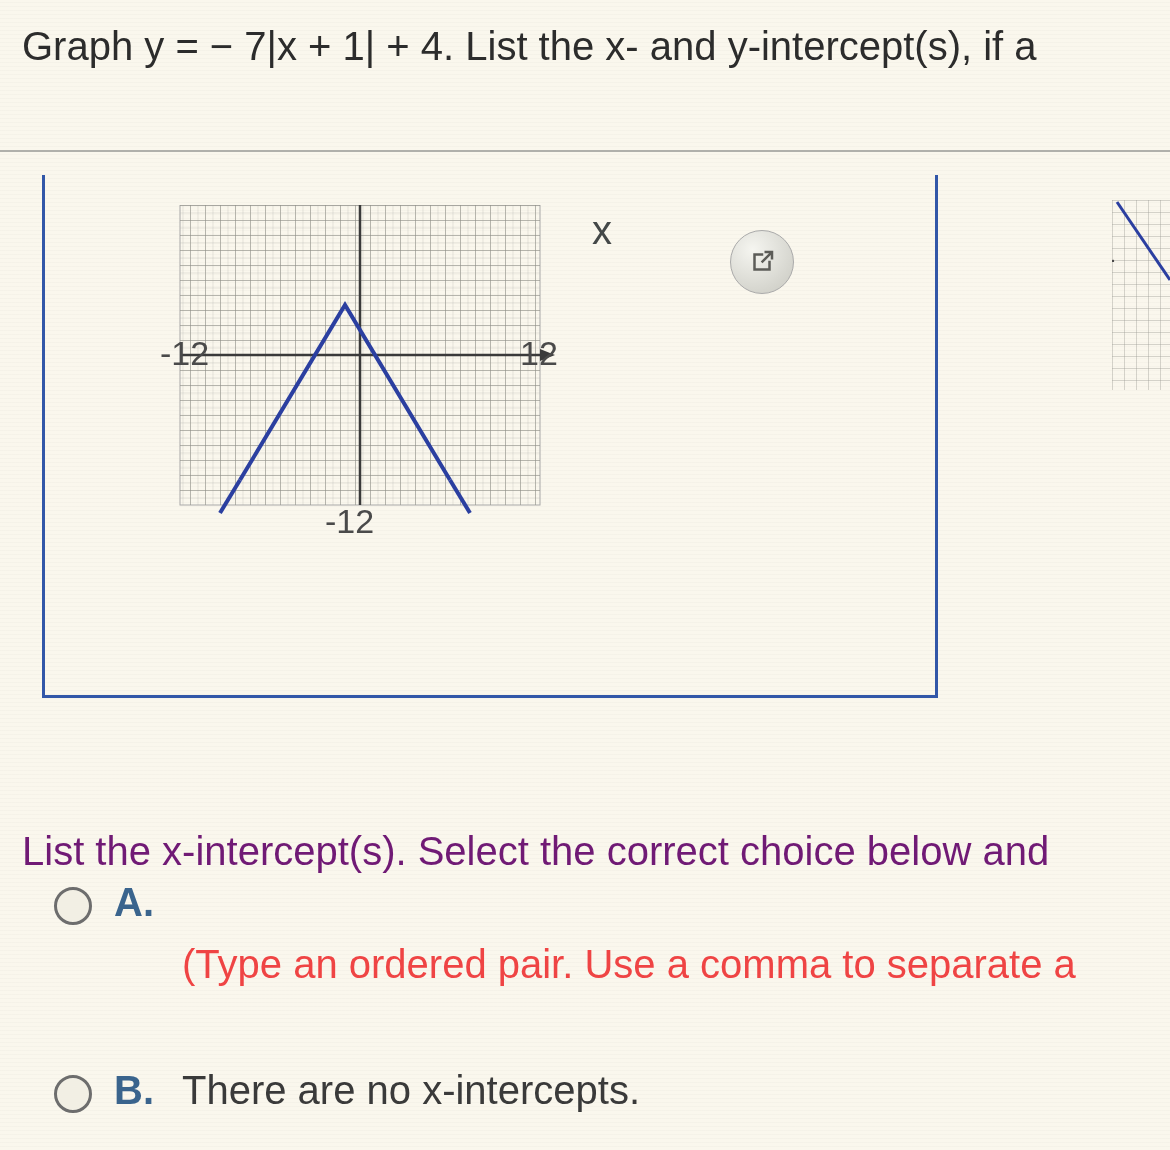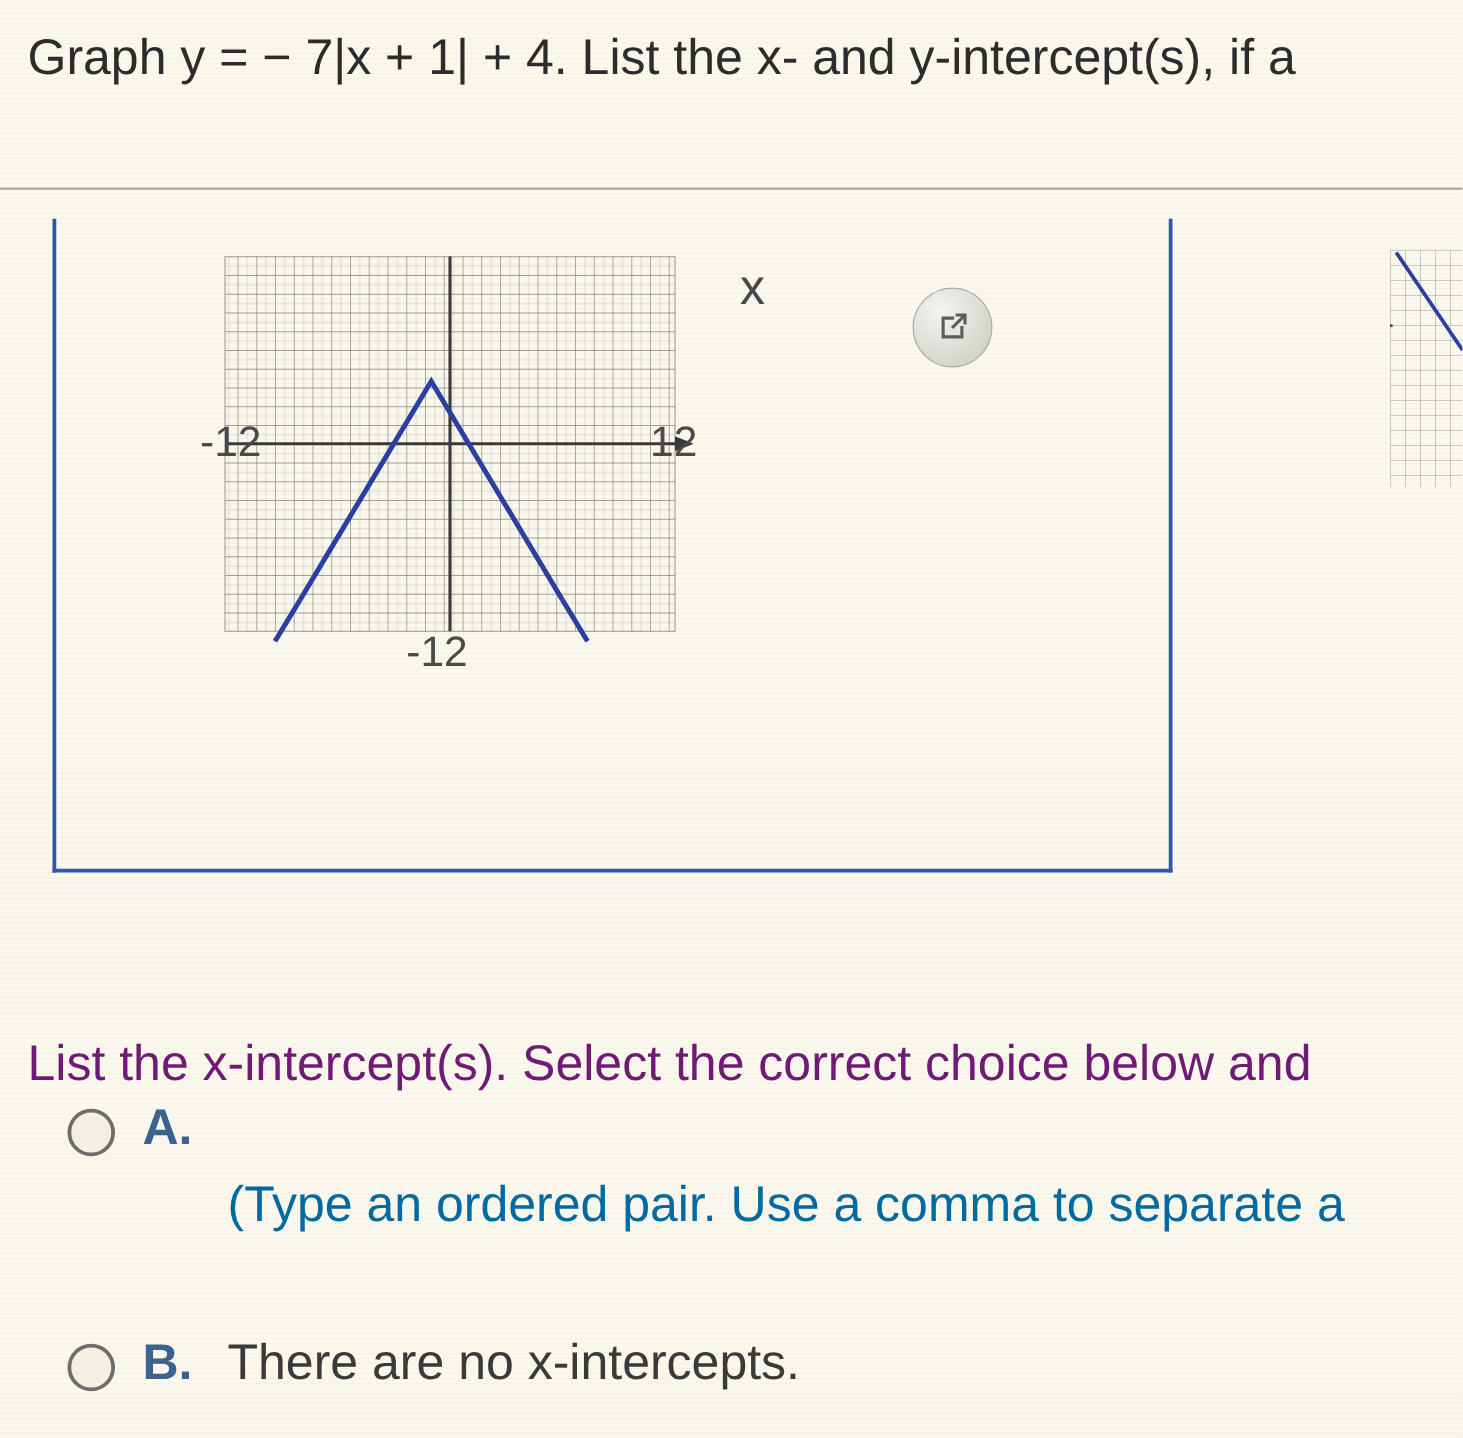--- a/index.html
+++ b/index.html
@@ -140,21 +140,21 @@
     background: #e5e6e0;
     border: 1px solid #b8b8b0;
     vertical-align: -4px;
     margin: 0 4px;
   }
   .opt-a-sub {
     position: absolute;
     top: 942px;
     left: 182px;
     font-size: 40px;
-    color: #0369a1;
+    color: #ef4444;
     white-space: nowrap;
   }
 </style>
 </head>
 <body>
 
 <div class="scanline"></div>
 
 <div class="question-text">Graph y = − 7|x + 1| + 4. List the x- and y-intercept(s), if a</div>
 

